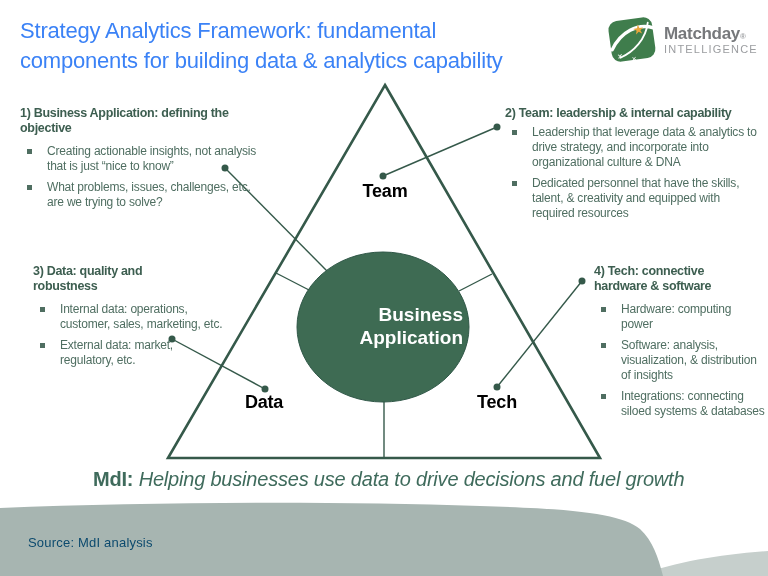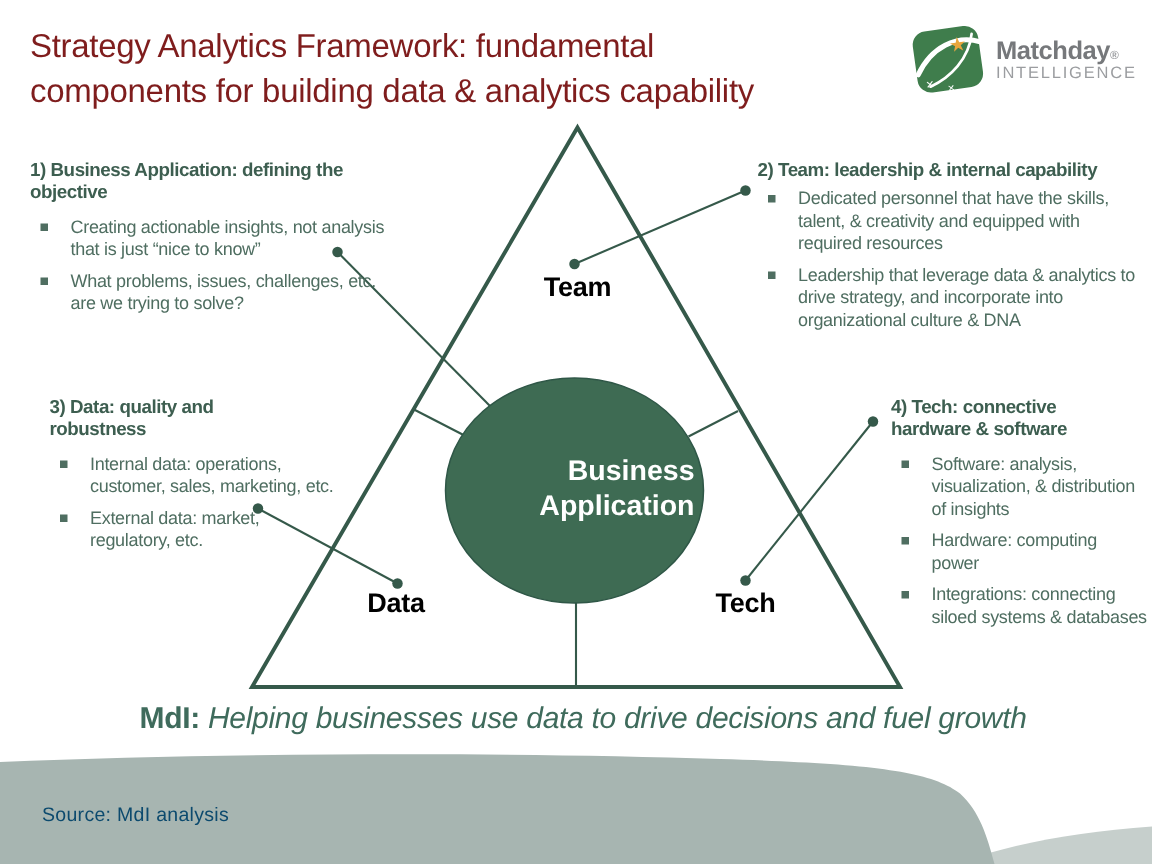--- a/index.html
+++ b/index.html
@@ -3,21 +3,21 @@
 <meta charset="utf-8">
 <style>
   html,body{margin:0;padding:0;background:#e8e8e8;}
   .slide{
     position:relative;width:768px;height:576px;background:#ffffff;
     overflow:hidden;font-family:"Liberation Sans",sans-serif;
   }
   
   .title{
     position:absolute;left:20px;top:16px;width:580px;
-    font-size:22px;line-height:30px;color:#7f1d1d;letter-spacing:-0.2px;
+    font-size:22px;line-height:30px;color:#3b82f6;letter-spacing:-0.2px;
   }
   
   .logo{position:absolute;left:606px;top:13px;width:158px;height:54px;display:flex;align-items:center;}
   .logo-mark{width:52px;height:50px;flex:0 0 auto;}
   .logo-text{margin-left:6px;line-height:1;}
   .brand{font-size:17px;font-weight:bold;color:#76787b;letter-spacing:-0.3px;}
   .brand .reg{font-size:8px;vertical-align:baseline;color:#9b9da0;}
   .brand-sub{font-size:11px;color:#9b9da0;letter-spacing:1.2px;margin-top:2px;text-align:right;}
   
   .diagram-svg{position:absolute;left:0;top:0;pointer-events:none;}
@@ -115,49 +115,49 @@
     <div class="bullet">
       <span class="sq"></span>
       <div class="bt" style="width:218px;">What problems, issues, challenges, etc. are we trying to solve?</div>
     </div>
   </div>
 
   <div class="block" style="left:505px;top:106px;width:262px;">
     <div class="bh" style="margin-bottom:4px;">2) Team: leadership &amp; internal capability</div>
     <div class="bullet">
       <span class="sq"></span>
-      <div class="bt" style="width:232px;">Dedicated personnel that have the skills, talent, &amp; creativity and equipped with required resources</div>
+      <div class="bt" style="width:232px;">Leadership that leverage data &amp; analytics to drive strategy, and incorporate into organizational culture &amp; DNA</div>
     </div>
     <div class="bullet">
       <span class="sq"></span>
-      <div class="bt" style="width:232px;">Leadership that leverage data &amp; analytics to drive strategy, and incorporate into organizational culture &amp; DNA</div>
+      <div class="bt" style="width:232px;">Dedicated personnel that have the skills, talent, &amp; creativity and equipped with required resources</div>
     </div>
   </div>
 
   <div class="block" style="left:33px;top:264px;width:200px;">
     <div class="bh" style="width:160px;">3) Data: quality and robustness</div>
     <div class="bullet">
       <span class="sq"></span>
       <div class="bt" style="width:168px;">Internal data: operations, customer, sales, marketing, etc.</div>
     </div>
     <div class="bullet">
       <span class="sq"></span>
       <div class="bt" style="width:168px;">External data: market, regulatory, etc.</div>
     </div>
   </div>
 
   <div class="block" style="left:594px;top:264px;width:172px;">
     <div class="bh" style="width:145px;">4) Tech: connective hardware &amp; software</div>
     <div class="bullet">
       <span class="sq"></span>
-      <div class="bt" style="width:146px;">Software: analysis, visualization, &amp; distribution of insights</div>
+      <div class="bt" style="width:146px;">Hardware: computing power</div>
     </div>
     <div class="bullet">
       <span class="sq"></span>
-      <div class="bt" style="width:146px;">Hardware: computing power</div>
+      <div class="bt" style="width:146px;">Software: analysis, visualization, &amp; distribution of insights</div>
     </div>
     <div class="bullet">
       <span class="sq"></span>
       <div class="bt" style="width:146px;">Integrations: connecting siloed systems &amp; databases</div>
     </div>
   </div>
 
   <div class="tagline"><span class="pfx">MdI:</span><span class="txt"> Helping businesses use data to drive decisions and fuel growth</span></div>
 
   <div class="source">Source: MdI analysis</div>

